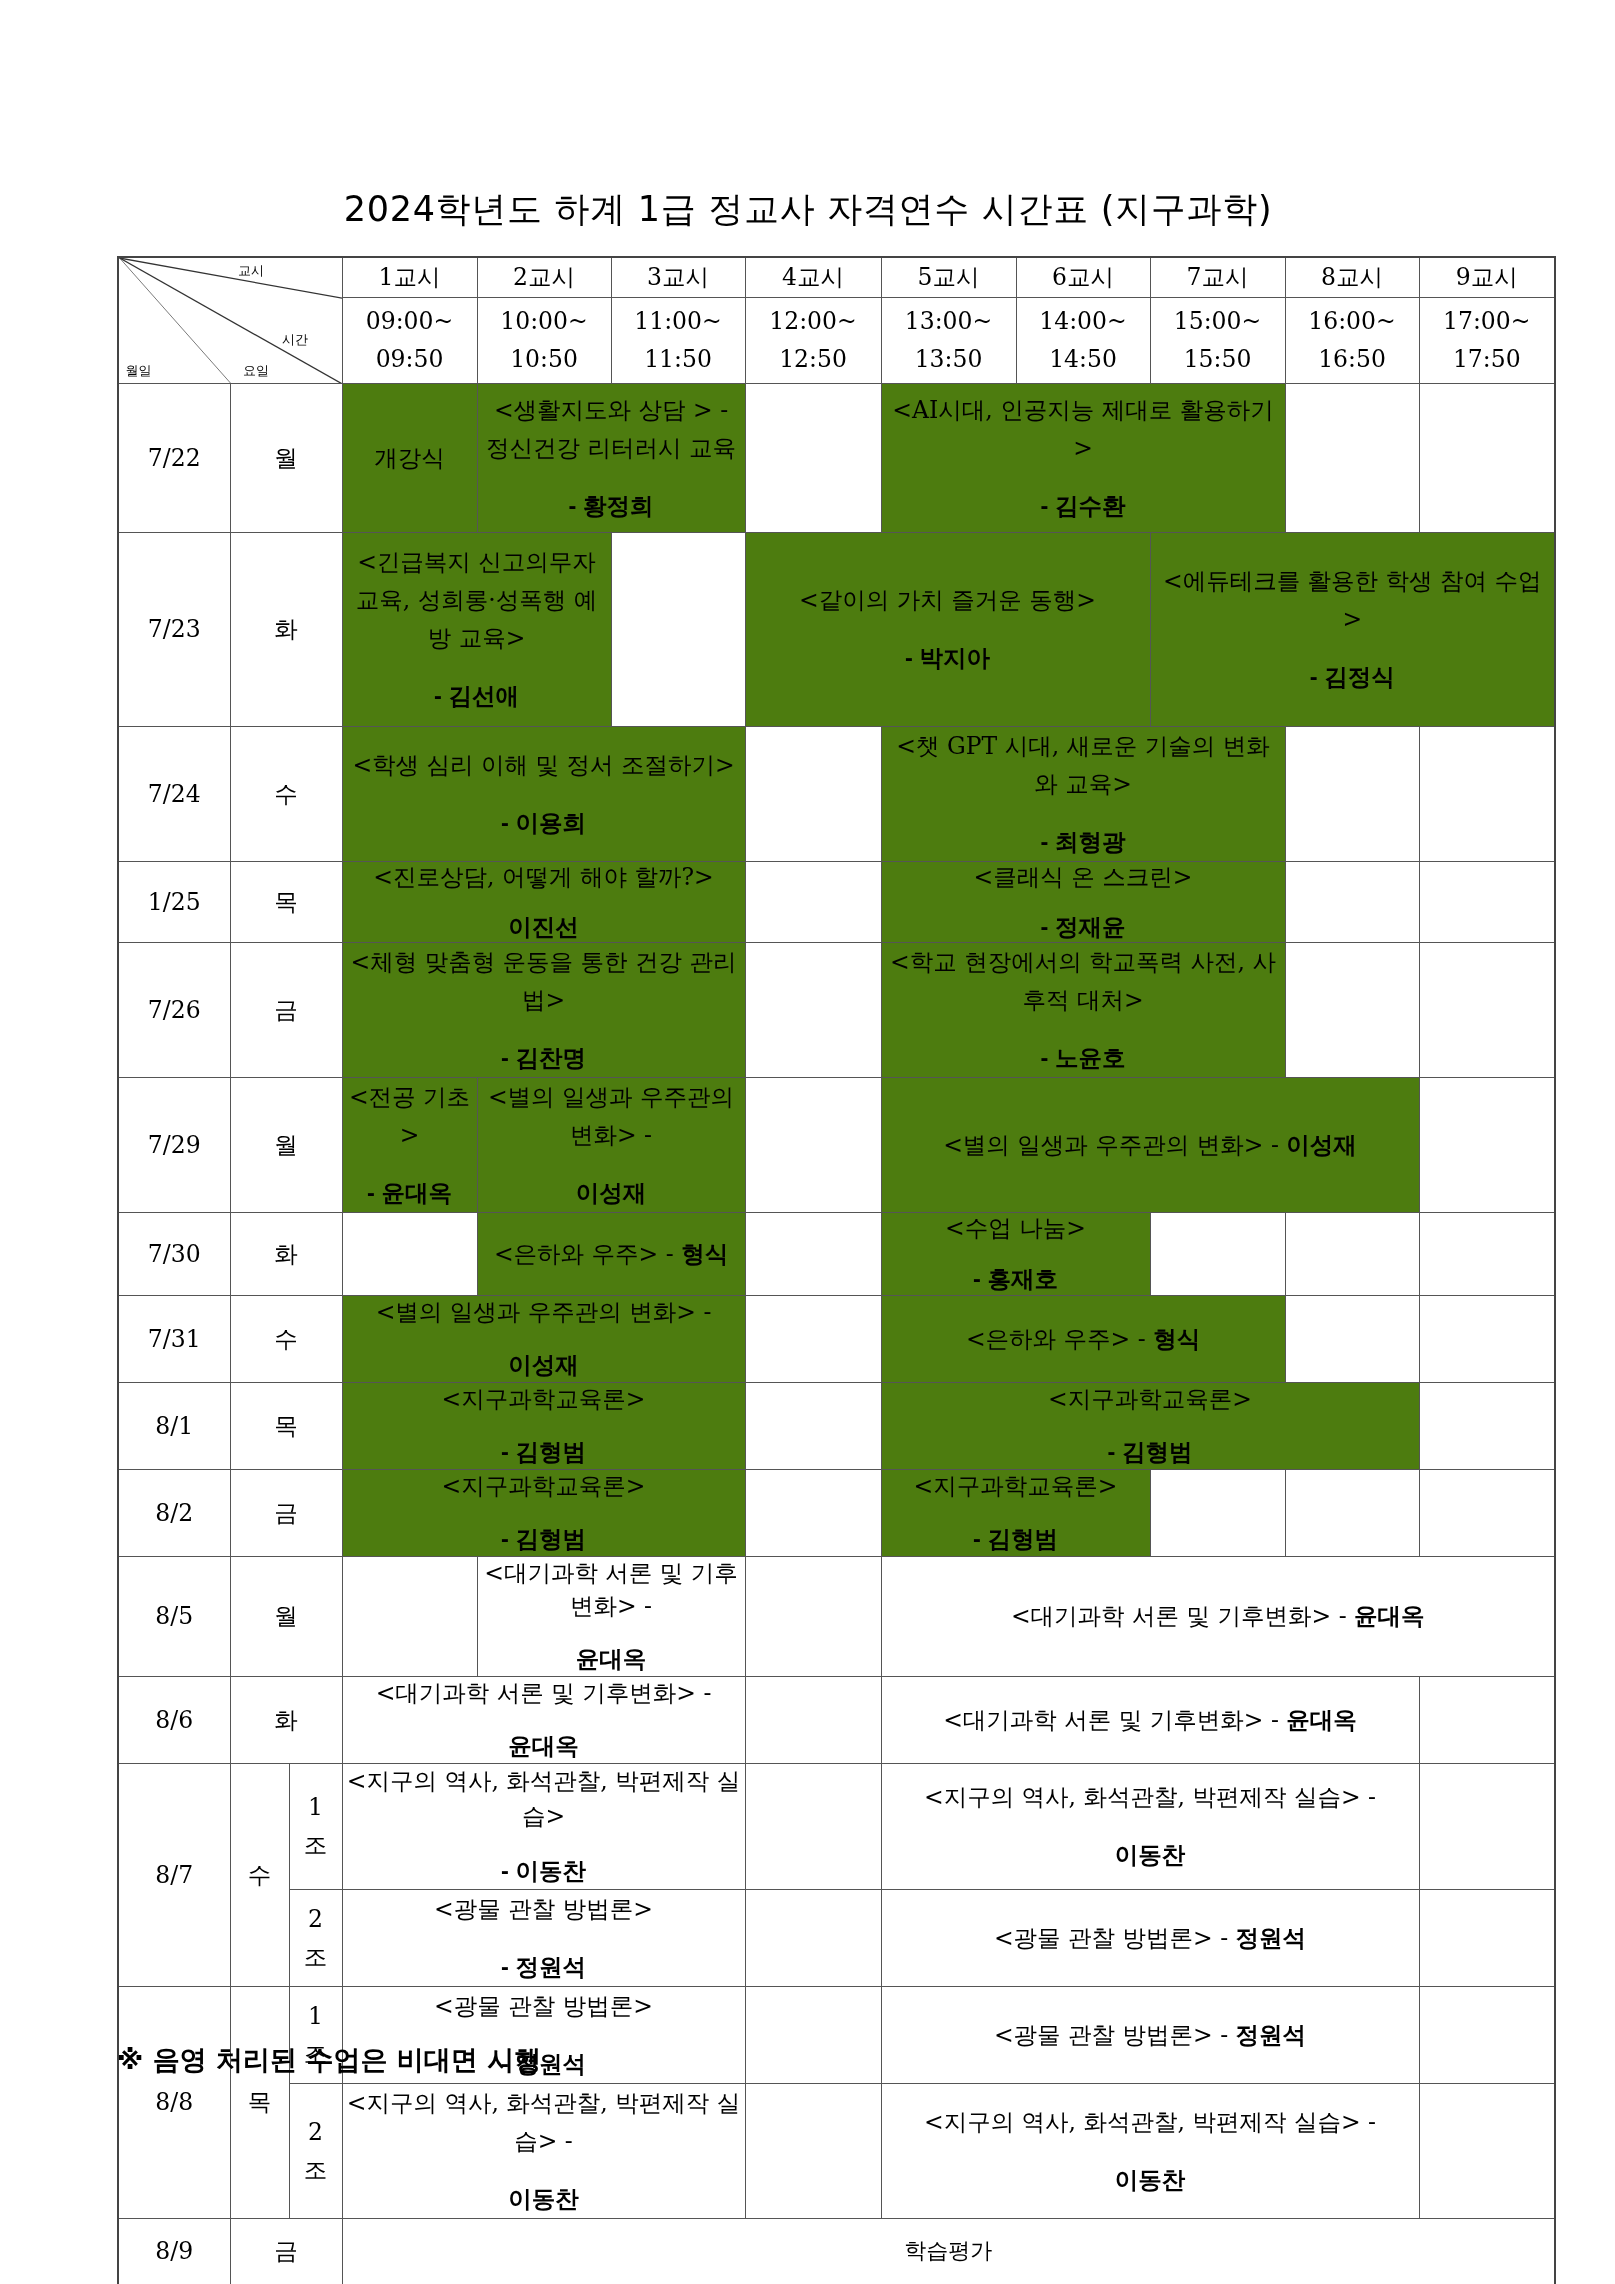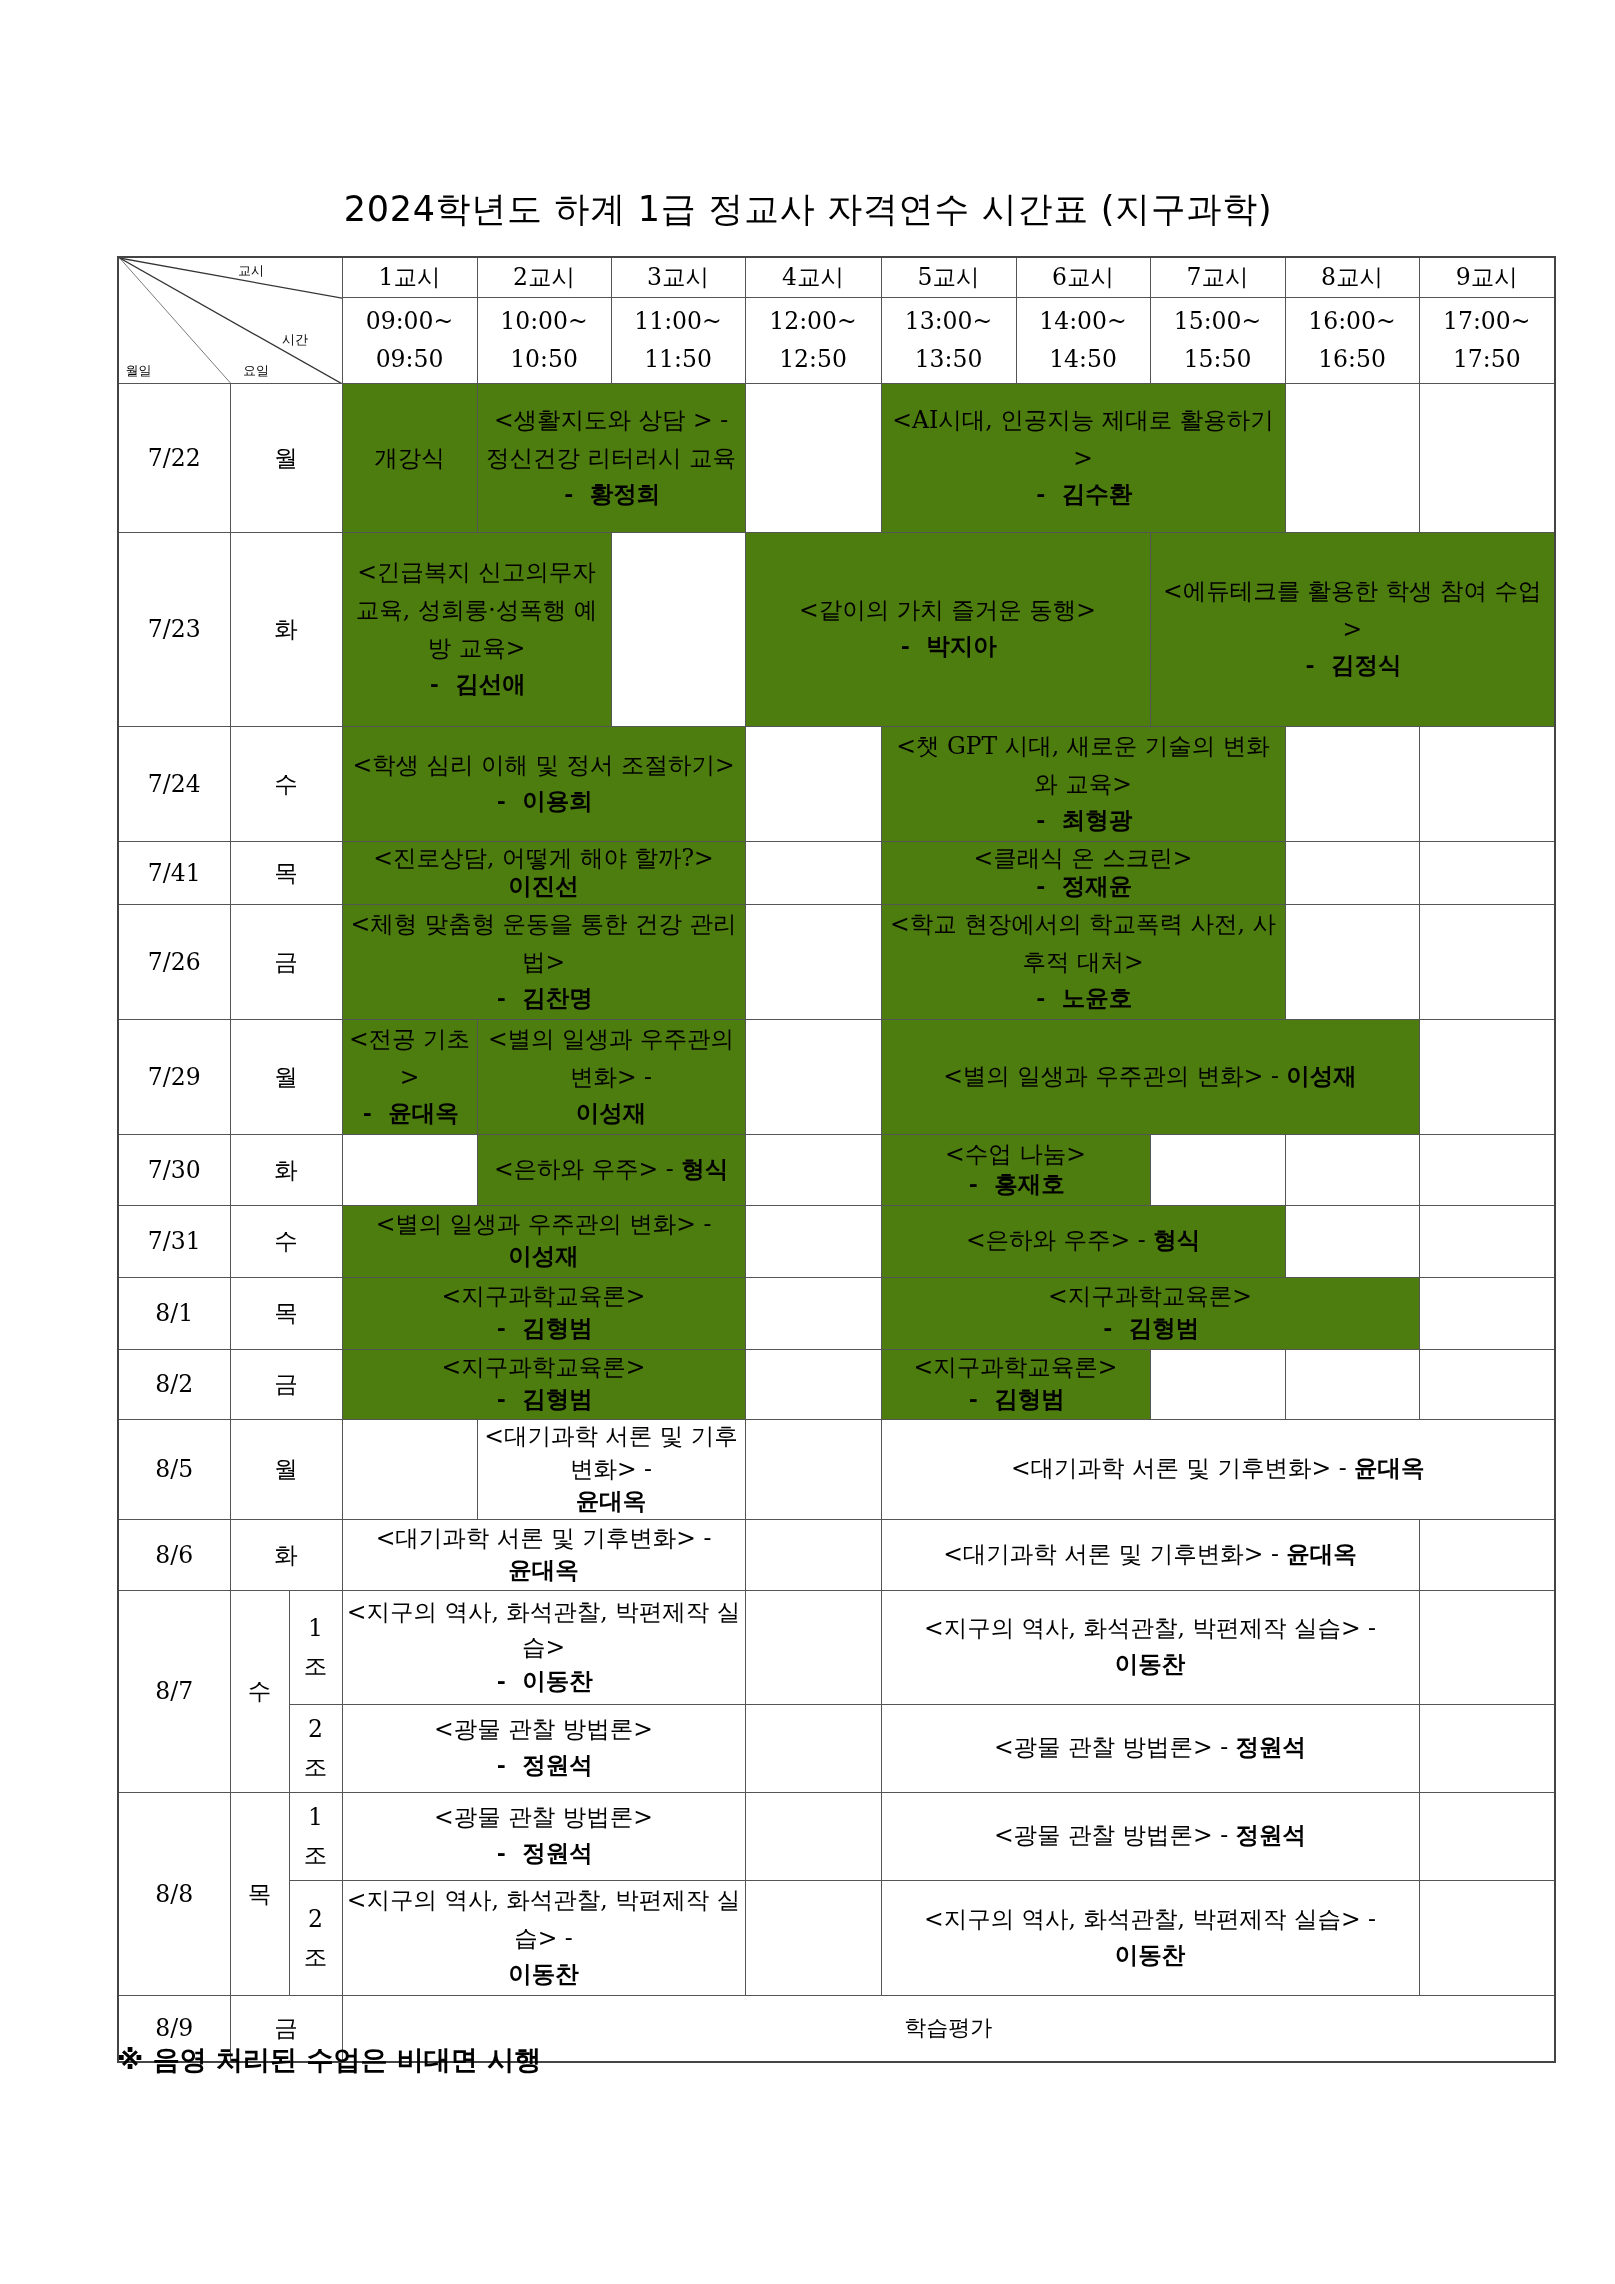--- a/index.html
+++ b/index.html
@@ -6,21 +6,21 @@
   body { width: 1616px; height: 2284px; position: relative; font-family: "DejaVu Serif", "Liberation Serif", serif; color: #000; }
   .title { position: absolute; left: 0; width: 1616px; top: 186px; text-align: center; font-size: 35px; font-weight: normal; font-family: "DejaVu Sans", "Liberation Sans", sans-serif; letter-spacing: 0.7px; }
   table.tt { position: absolute; left: 117px; top: 256px; width: 1437px; border-collapse: collapse; table-layout: fixed; border: 2px solid #444; }
   table.tt td { border: 1.3px solid #555; text-align: center; vertical-align: middle; font-size: 23.5px; line-height: 38px; padding: 0 3.9px; overflow: hidden; }
   td.gray { background: #4d7c0f; }
   td.date { font-size: 25px; margin-left: 20px; }
   td.day { font-size: 30px; }
   td.grp { font-size: 29px; line-height: 44px; }
   td.hdr { font-size: 25px; }
   td.time { font-size: 25px; line-height: 42px; }
-  .teacher { font-weight: bold; font-family: Liberation Mono, monospace; }
+  .teacher { font-weight: bold; font-family: Liberation Sans, sans-serif; margin-top: 20px; }
   .corner { position: relative; padding: 0 !important; }
   .corner svg { position: absolute; left: 0; top: 0; }
   .corner span { position: absolute; font-size: 13px; line-height: 19.6px; }
   .footnote { position: absolute; left: 117px; top: 1995px; font-size: 27px; font-weight: bold; font-family: "DejaVu Sans", "Liberation Sans", sans-serif; margin-top: 47px; }
 </style>
 </head>
 <body>
 
 <div class="title">2024학년도 하계 1급 정교사 자격연수 시간표 (지구과학)</div>
 
@@ -147,21 +147,21 @@
     <td></td>
     <td class="gray" colspan="3">
           <div>&lt;챗 GPT 시대, 새로운 기술의 변화와 교육&gt;</div>
           <div class="teacher">- 최형광</div>
         </td>
     <td></td>
     <td></td>
   </tr>
 
   <tr style="height:63px">
-    <td class="date">7/41</td>
+    <td class="date">1/25</td>
     <td class="day" colspan="2">목</td>
     <td class="gray" colspan="3" style="line-height:30px">
           <div>&lt;진로상담, 어떻게 해야 할까?&gt;</div>
           <div class="teacher">이진선</div>
         </td>
     <td></td>
     <td class="gray" colspan="3" style="line-height:30px">
           <div>&lt;클래식 온 스크린&gt;</div>
           <div class="teacher">- 정재윤</div>
         </td>

